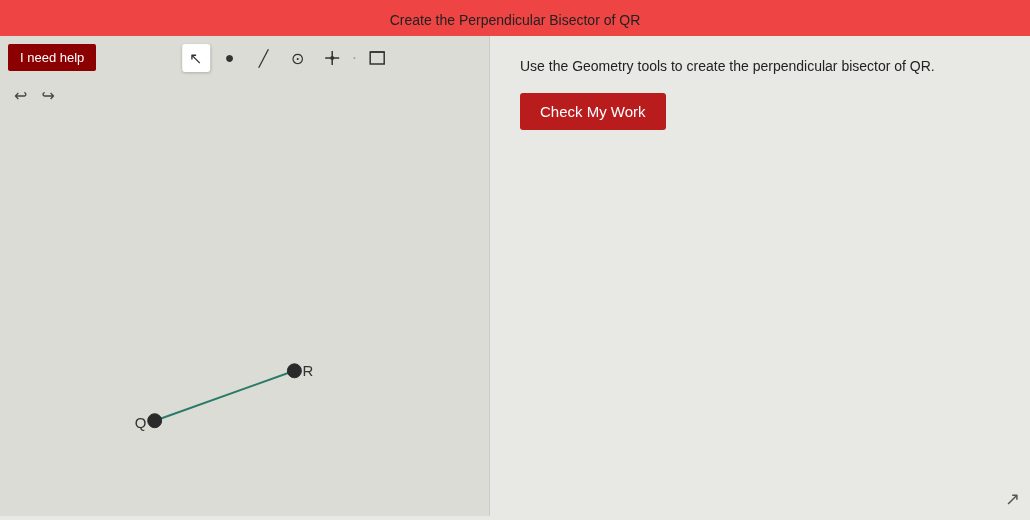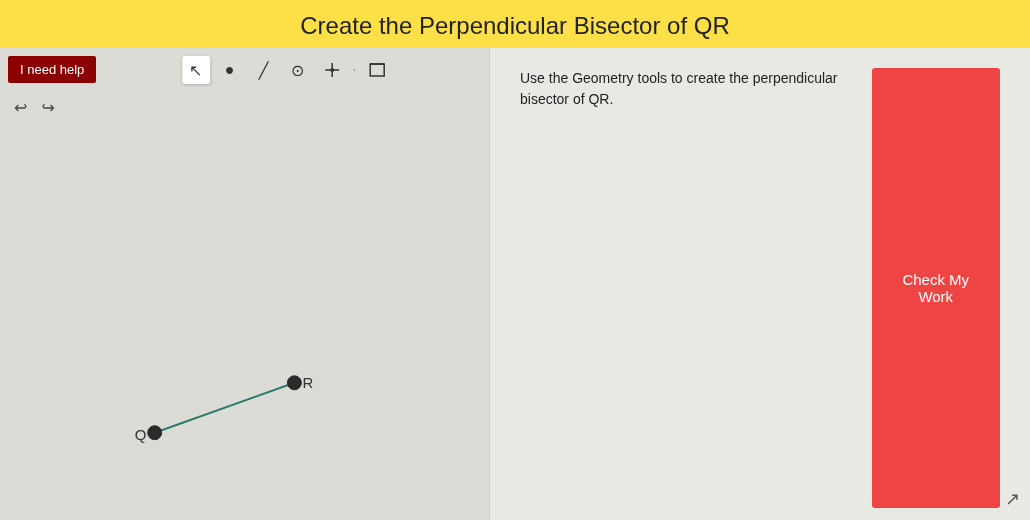--- a/index.html
+++ b/index.html
@@ -9,23 +9,23 @@
       font-family: Arial, sans-serif;
       background: #e8e8e4;
       overflow: hidden;
       position: relative;
     }
 
     
     .page-title {
       text-align: center;
       padding: 12px 0 8px 0;
-      font-size: 24px;
+      font-size: 14px;
       color: #222;
-      background: #fde047;
+      background: #ef4444;
     }
 
     
     .main-layout {
       display: flex;
       width: 1030px;
       height: 480px;
     }
 
     
@@ -112,40 +112,40 @@
       width: 100%; height: 100%;
     }
 
     
     .right-panel {
       width: 540px;
       height: 480px;
       background: #e8e8e4;
       padding: 20px 30px;
       display: flex;
-      flex-direction: row;
-      gap: 4px;
+      flex-direction: column;
+      gap: 16px;
     }
 
     .instruction-text {
       font-size: 14px;
       color: #222;
       line-height: 1.5;
     }
 
     .remember-text {
       font-size: 14px;
       color: #444;
       font-style: italic;
       line-height: 1.5;
     }
 
     .check-btn {
       display: inline-block;
-      background: #ef4444;
+      background: #b91c1c;
       color: white;
       border: none;
       padding: 10px 20px;
       font-size: 15px;
       cursor: pointer;
       border-radius: 3px;
       width: fit-content;
     }
 
     

